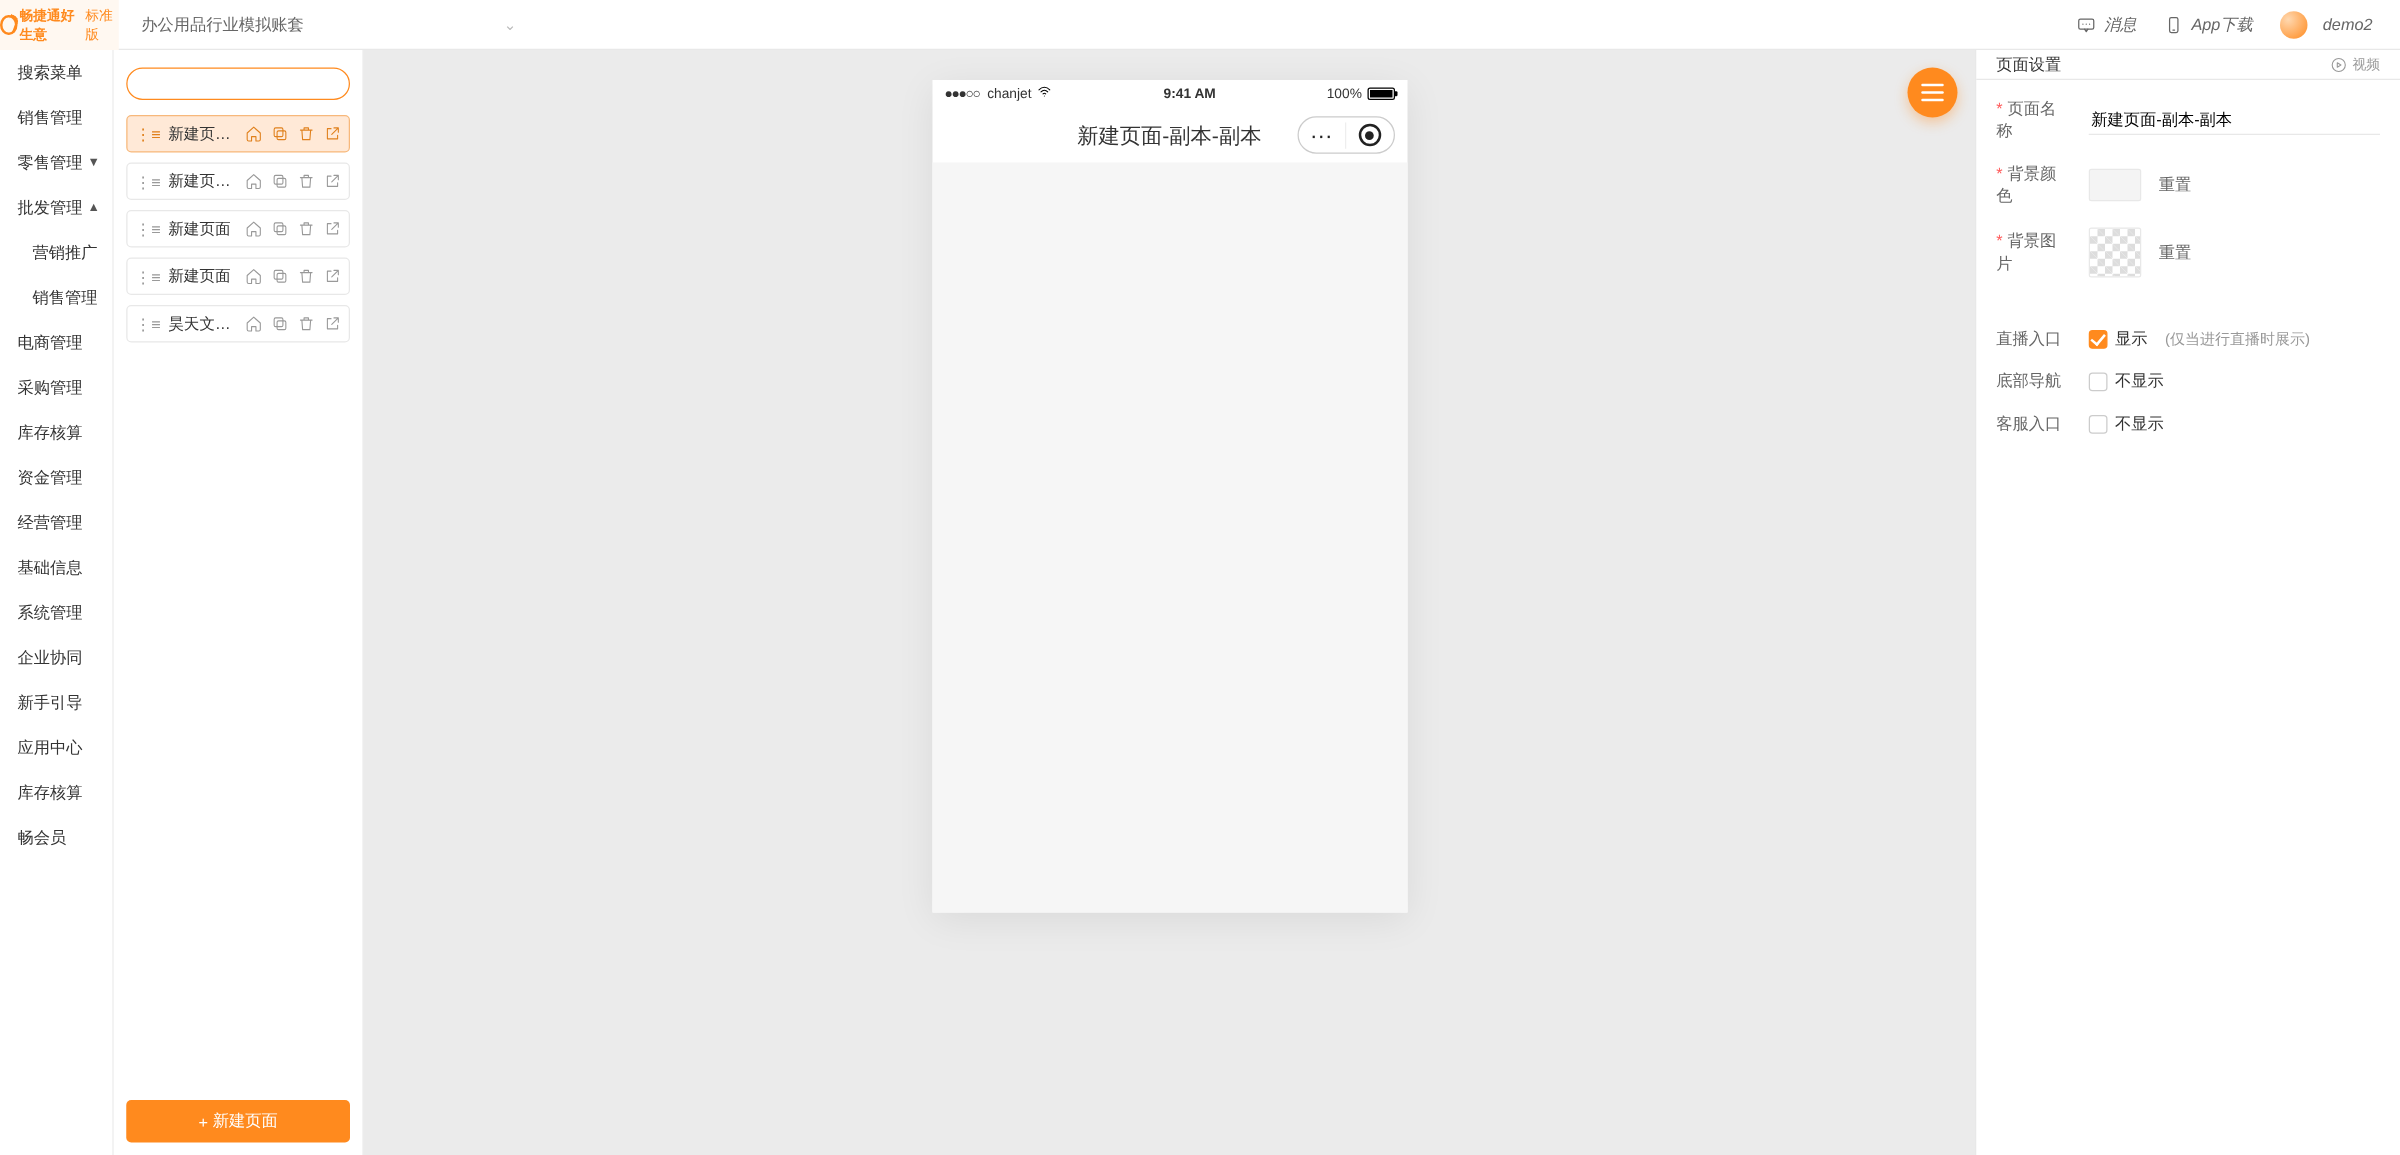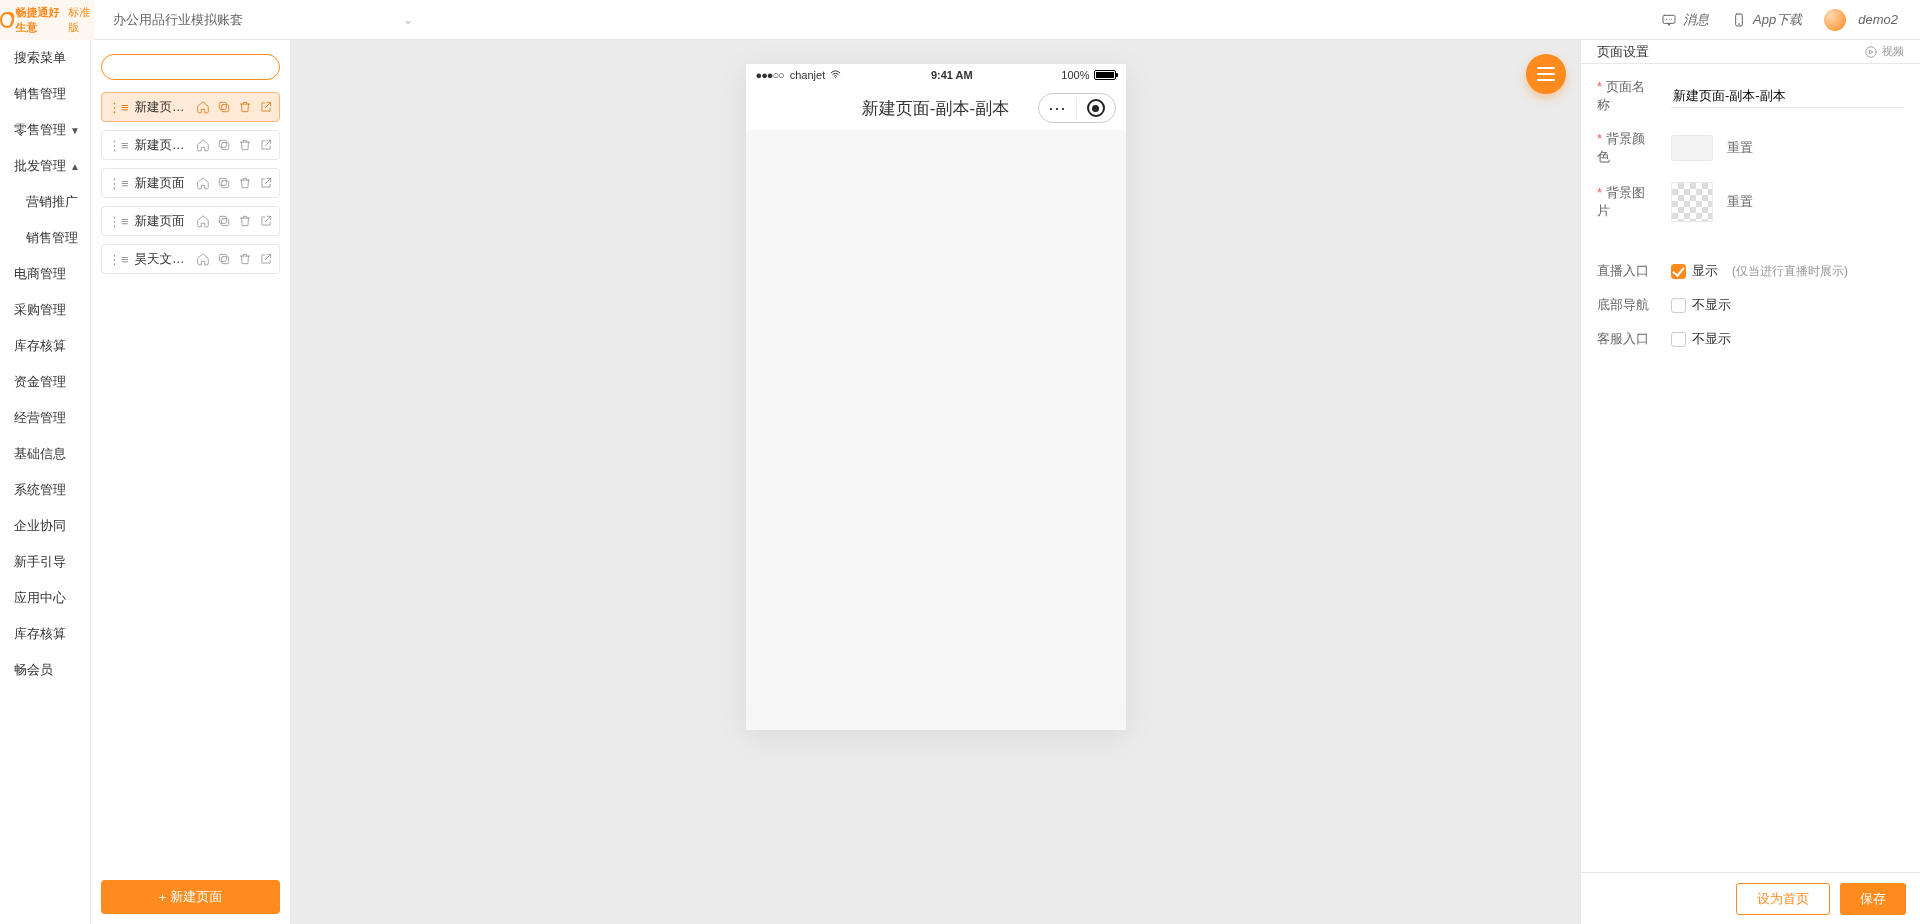--- a/index.html
+++ b/index.html
@@ -439,20 +439,16 @@
               </div>
           </div>
           <div class="frow">
             <div class="flabel"><span>客服入口</span></div>
             <div class="chk">
                 <span class="box"></span>
                 <span>不显示</span>
               </div>
           </div>
         </div>
-        <div class="settings-foot">
-          <div class="btn ghost">设为首页</div>
-          <div class="btn solid">保存</div>
-        </div>
       </div>
     </div>
   </div>
 </div>
 
 </body></html>

